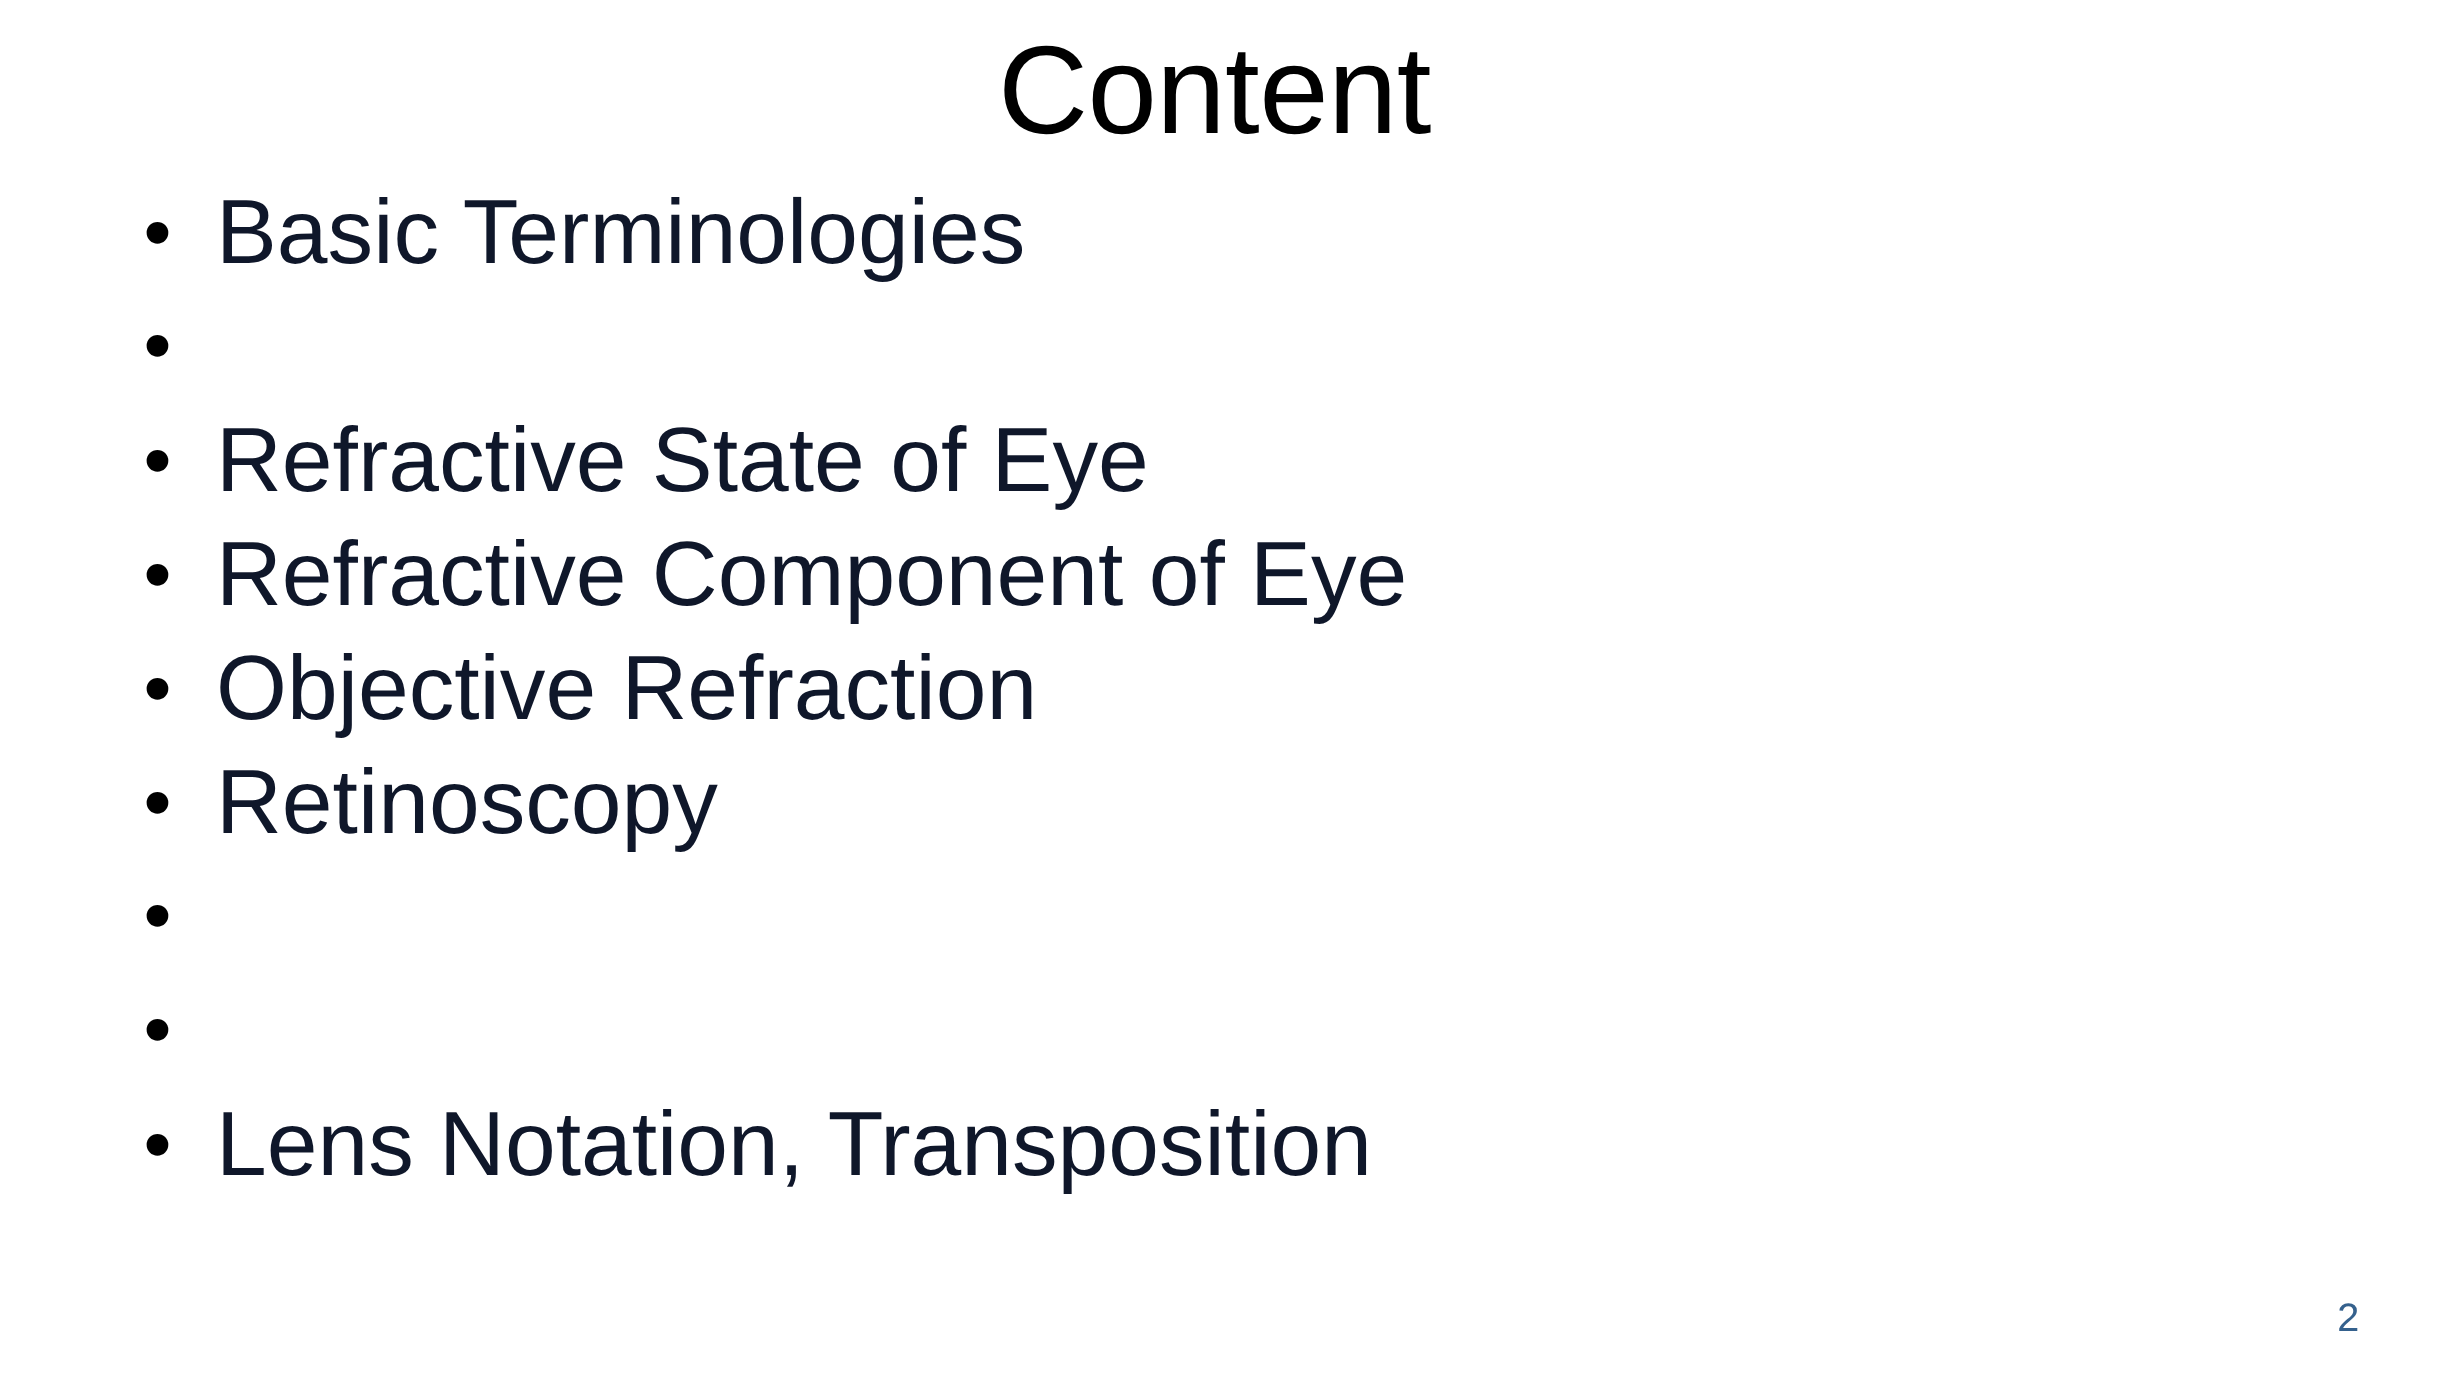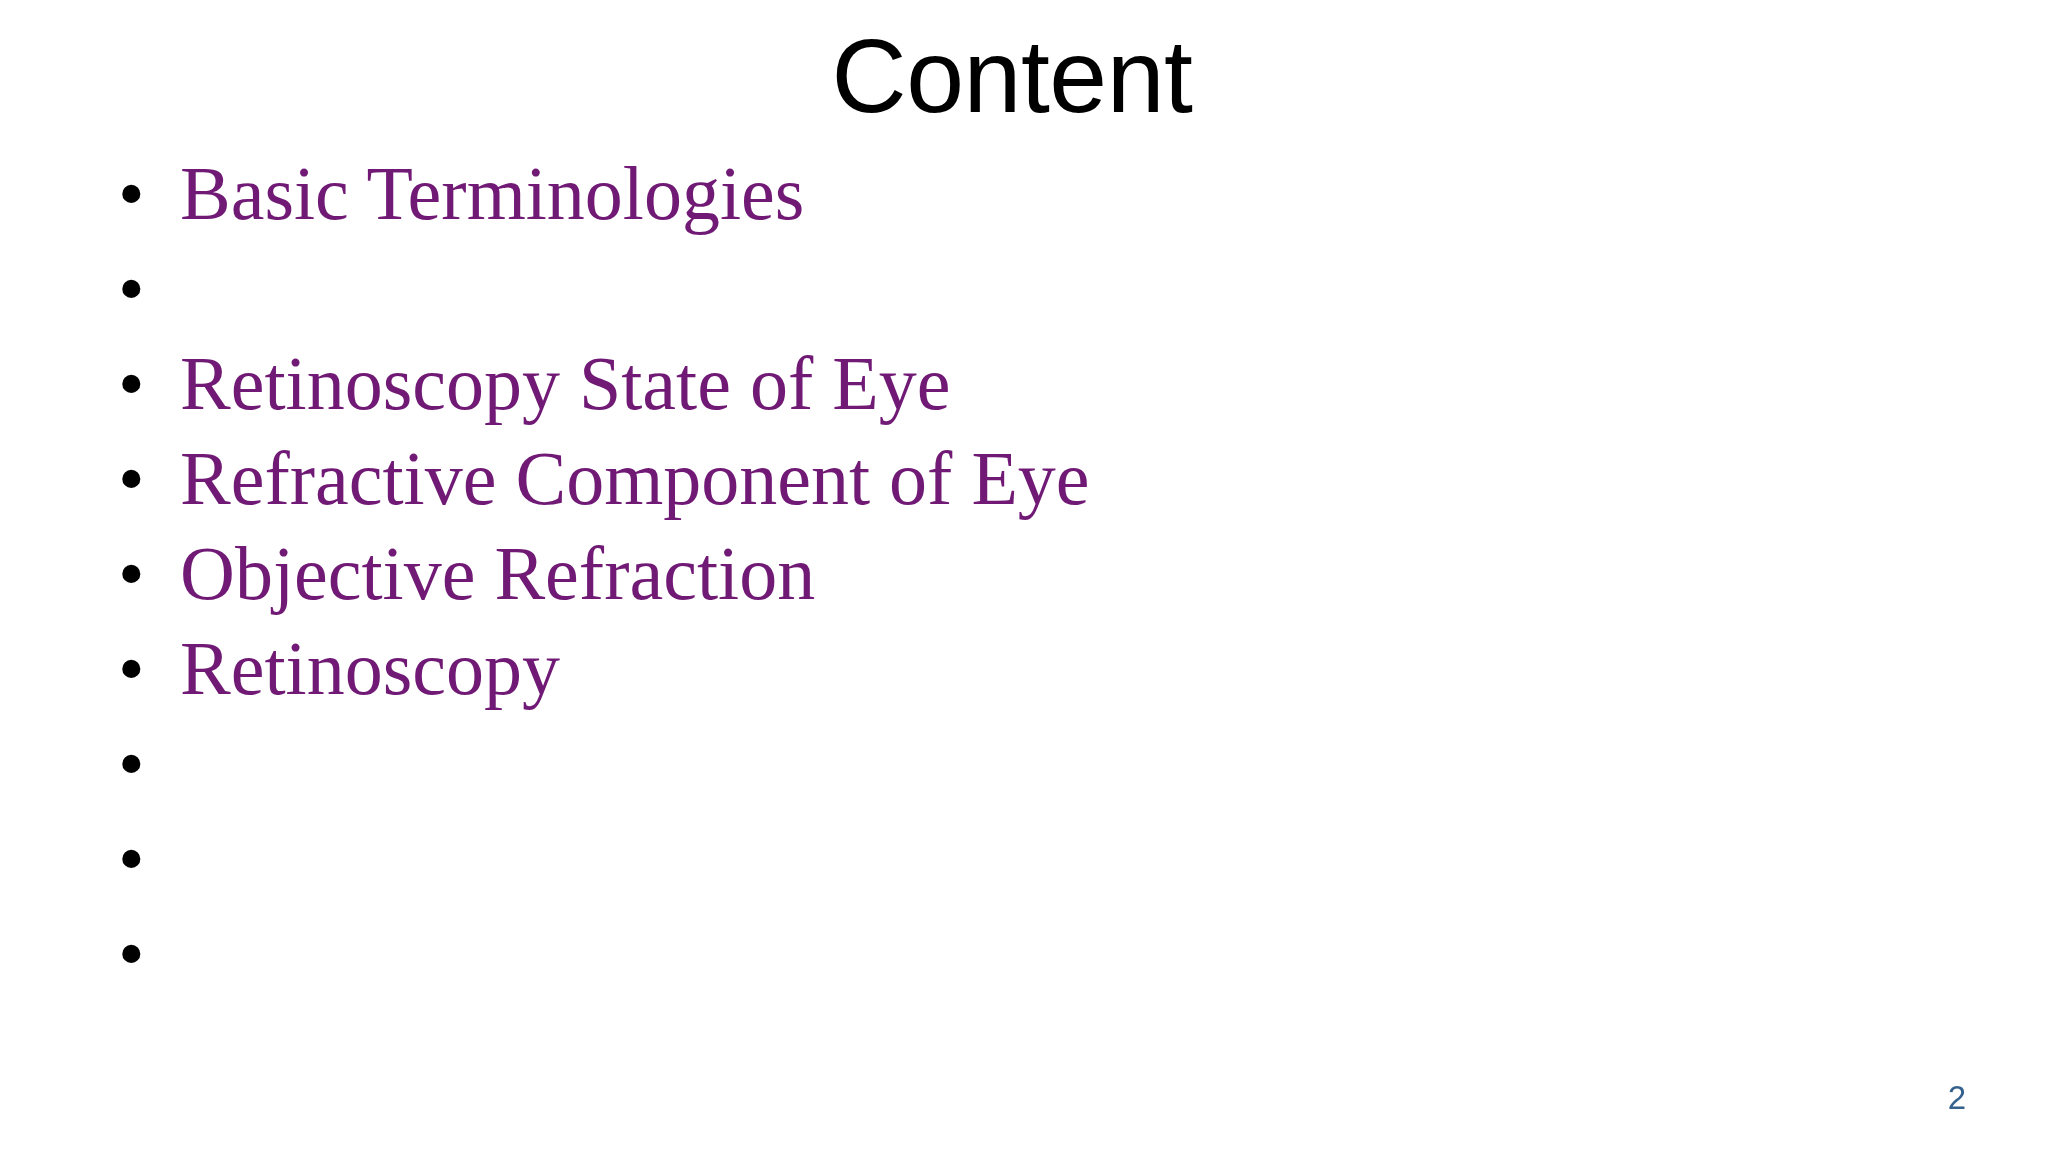--- a/index.html
+++ b/index.html
@@ -62,24 +62,24 @@
     width: 62px;
     font-family: "Liberation Serif", "DejaVu Serif", serif;
     font-size: 76px;
     line-height: 95px;
     color: #000000;
     text-align: left;
   }
 
   .bullet-text {
     flex: 0 1 auto;
-    font-family: Liberation Serif, serif;
+    font-family: Liberation Sans, sans-serif;
     font-size: 76px;
     line-height: 95px;
-    color: #701a75;
+    color: #0f172a;
   }
 
   
   #page-number {
     position: absolute;
     right: 82px;
     bottom: 38px;
     font-family: "Liberation Sans", "DejaVu Sans", sans-serif;
     font-size: 33px;
     line-height: 1;
@@ -100,21 +100,21 @@
       <span class="bullet-marker">•</span>
       <span class="bullet-text">Basic Terminologies</span>
     </li>
 
     <li class="bullet-row">
       <span class="bullet-marker">•</span>
     </li>
 
     <li class="bullet-row">
       <span class="bullet-marker">•</span>
-      <span class="bullet-text">Retinoscopy State of Eye</span>
+      <span class="bullet-text">Refractive State of Eye</span>
     </li>
 
     <li class="bullet-row">
       <span class="bullet-marker">•</span>
       <span class="bullet-text">Refractive Component of Eye</span>
     </li>
 
     <li class="bullet-row">
       <span class="bullet-marker">•</span>
       <span class="bullet-text">Objective Refraction</span>
@@ -128,19 +128,20 @@
     <li class="bullet-row">
       <span class="bullet-marker">•</span>
     </li>
 
     <li class="bullet-row">
       <span class="bullet-marker">•</span>
     </li>
 
     <li class="bullet-row">
       <span class="bullet-marker">•</span>
+      <span class="bullet-text">Lens Notation, Transposition</span>
     </li>
 
   </ul>
 
   <div id="page-number">2</div>
 
 </div>
 
 </body></html>

